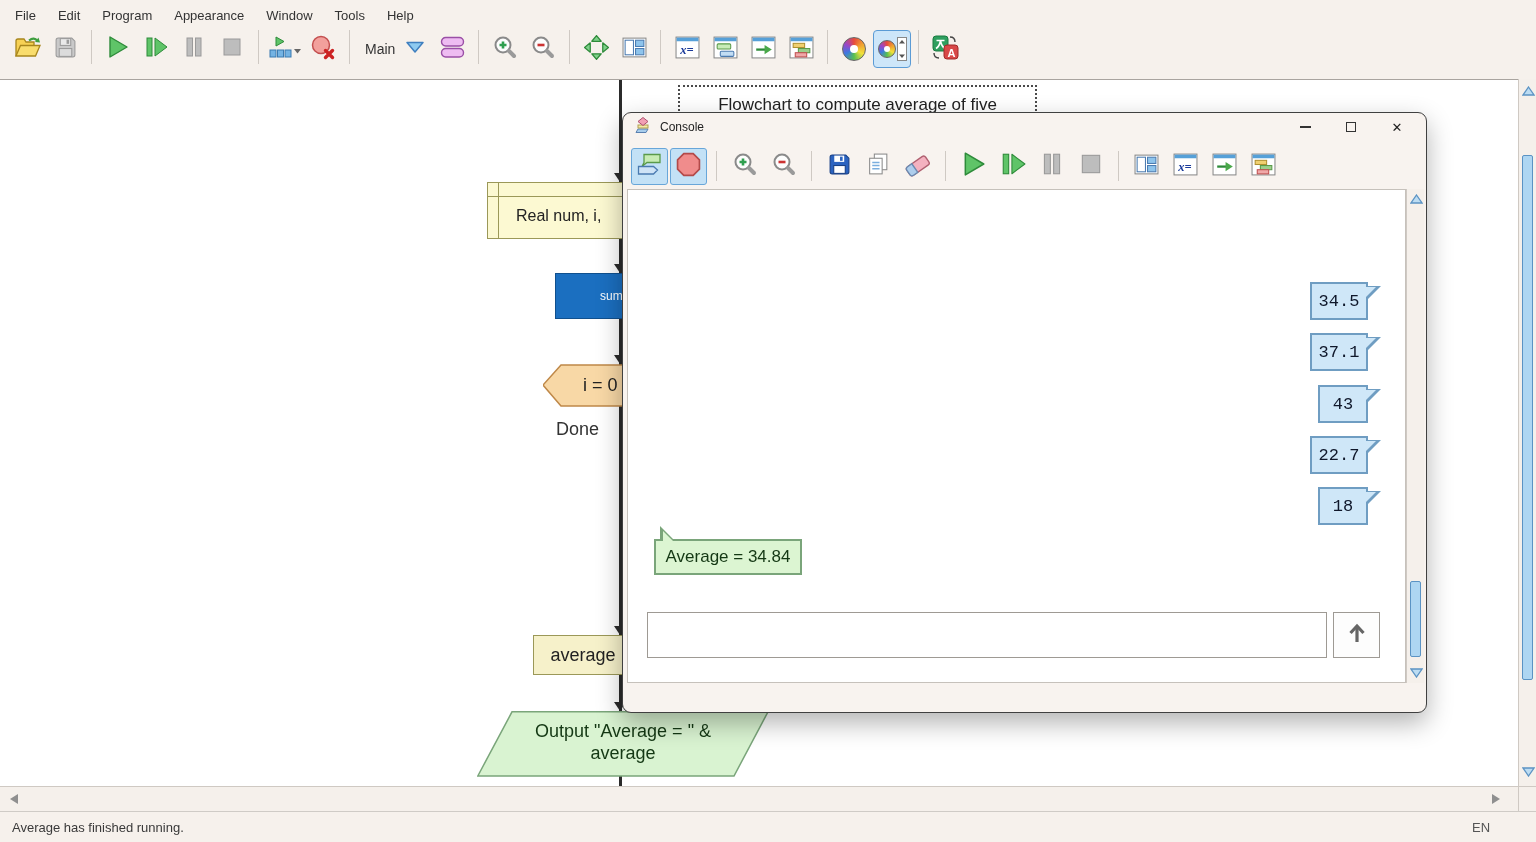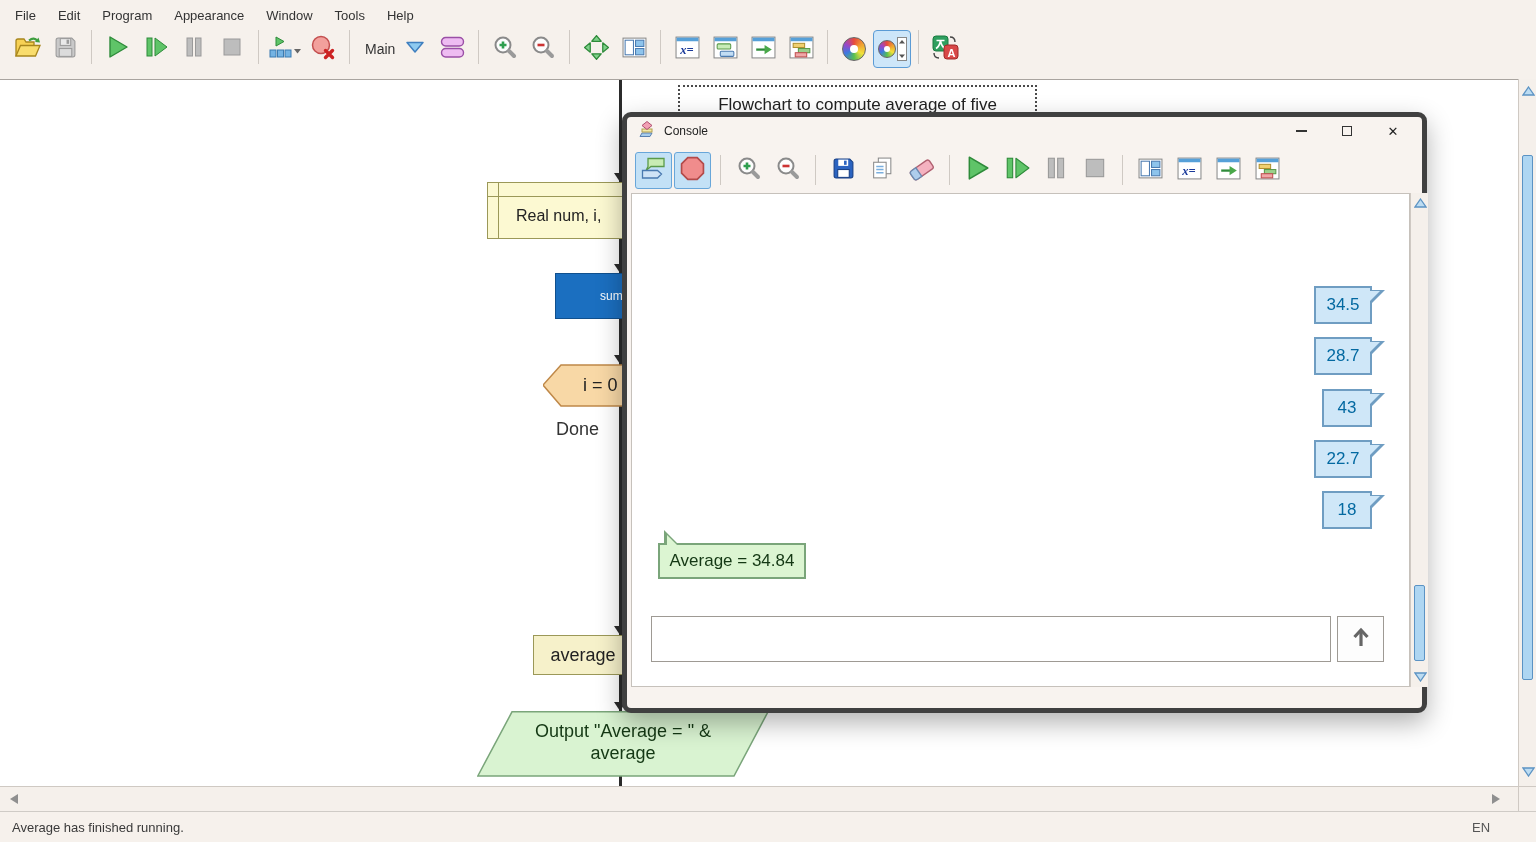--- a/index.html
+++ b/index.html
@@ -52,21 +52,21 @@
   #done-label { position:absolute; left:556px; top:339px; font-size:18px; color:#333; }
   #avg-box { position:absolute; left:533px; top:555px; width:100px; height:40px;
     background:#f6f1ca; border:1px solid #9b9858; display:flex; align-items:center;
     justify-content:center; font-size:18px; color:#222; }
   #out-par { position:absolute; left:477px; top:631px; }
   #out-text { position:absolute; left:477px; top:640px; width:292px; text-align:center;
     font-size:18px; line-height:22px; color:#143814; }
 
   
   #console-win { position:absolute; left:622px; top:112px; width:805px; height:601px;
-    background:#f8f3ef; border:5px solid #404040; border-radius:9px;
+    background:#f8f3ef; border:1px solid #404040; border-radius:9px;
     box-shadow:0 10px 26px rgba(0,0,0,.3); }
   #console-titlebar { position:absolute; left:0; top:0; width:100%; height:28px;
     display:flex; align-items:center; padding:0 18px 0 12px; }
   #console-title { font-size:12px; color:#222; margin-left:9px; }
   .win-controls { margin-left:auto; display:flex; align-items:center; gap:24px; }
   .win-ctl { width:22px; height:20px; display:flex; align-items:center; justify-content:center; }
   .min-glyph { width:11px; height:1.5px; background:#333; }
   .max-glyph { width:10px; height:10px; border:1.4px solid #333; }
   .close-glyph { font-size:13px; color:#222; line-height:1; }
 
@@ -75,21 +75,21 @@
   .cbtn { width:37px; height:37px; display:flex; align-items:center; justify-content:center;
     border:1px solid transparent; border-radius:3px; }
   .cbtn.active { background:#c3e1f6; border-color:#68a6d9; }
   .csep { width:1px; height:30px; background:#cfc9c3; margin:0 7px; }
 
   #console-content { position:absolute; left:4px; top:76px; width:779px; height:494px;
     background:#fff; border:1px solid #c6c1bb; }
 
   .in-bubble { position:absolute; right:37px; height:38px; background:#cfe7f8;
     border:2px solid #6f9dc2; display:flex; align-items:center; justify-content:center;
-    font-size:17px; color:#0369a1; }
+    font-size:17px; color:#0f172a;font-family:Liberation Mono, monospace; }
   .in-bubble::before { content:""; position:absolute; right:-15px; top:2px; width:0; height:0;
     border-top:15px solid #6f9dc2; border-right:15px solid transparent; }
   .in-bubble::after { content:""; position:absolute; right:-10px; top:3px; width:0; height:0;
     border-top:11px solid #cfe7f8; border-right:11px solid transparent; }
   .out-bubble { position:absolute; left:26px; top:349px; width:148px; height:36px;
     background:#dcf5d2; border:2px solid #7aa57a; display:flex; align-items:center;
     justify-content:center; font-size:17px; color:#143814; }
   .out-bubble::before { content:""; position:absolute; left:4px; top:-15px; width:0; height:0;
     border-left:15px solid #7aa57a; border-top:15px solid transparent; }
   .out-bubble::after { content:""; position:absolute; left:7px; top:-10px; width:0; height:0;
@@ -475,21 +475,21 @@
         <rect x="6" y="16" width="11" height="4" fill="#f0a8a8" stroke="#c05050"></rect>
           </svg></span>
     </div>
   </div>
 
   <div id="console-content">
     <div class="in-bubble" style="top:92px;  width:58px;">
         <span>34.5</span>
       </div>
     <div class="in-bubble" style="top:143px; width:58px;">
-        <span>28.7</span>
+        <span>37.1</span>
       </div>
     <div class="in-bubble" style="top:195px; width:50px;">
         <span>43</span>
       </div>
     <div class="in-bubble" style="top:246px; width:58px;">
         <span>22.7</span>
       </div>
     <div class="in-bubble" style="top:297px; width:50px;">
         <span>18</span>
       </div>

